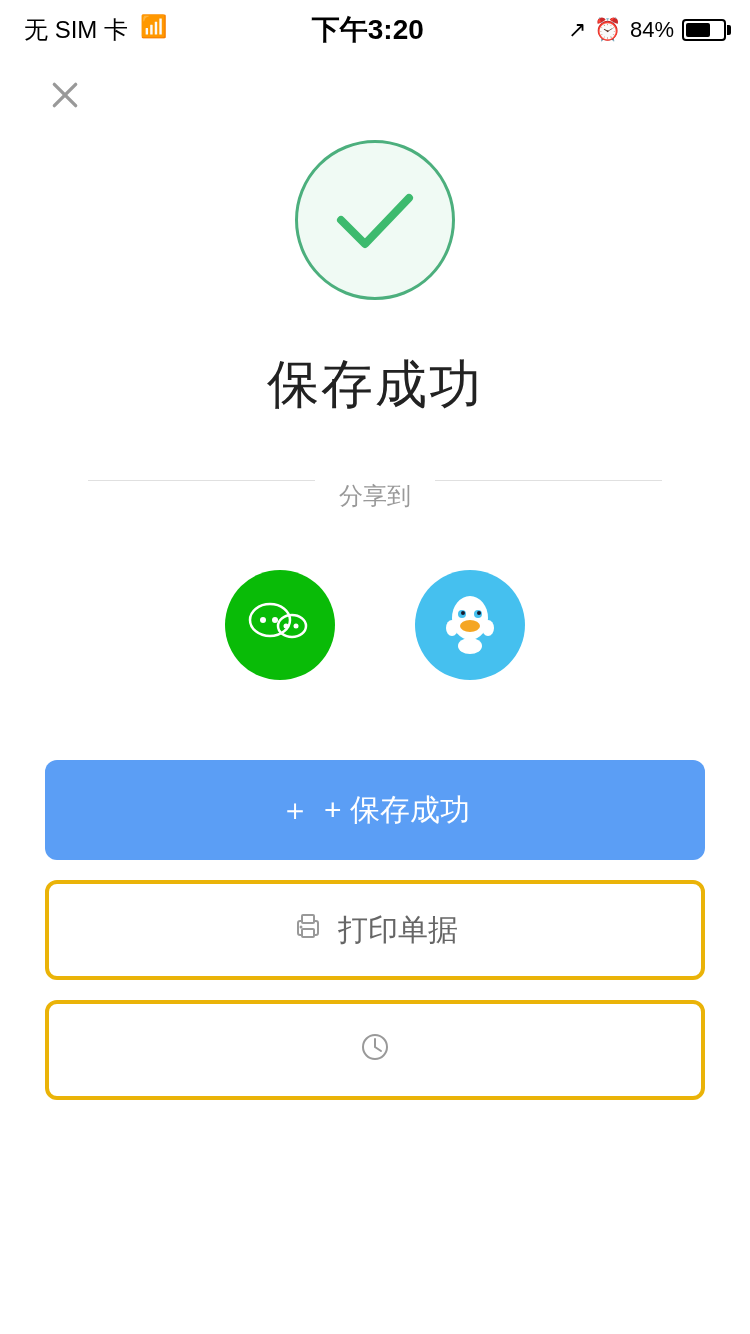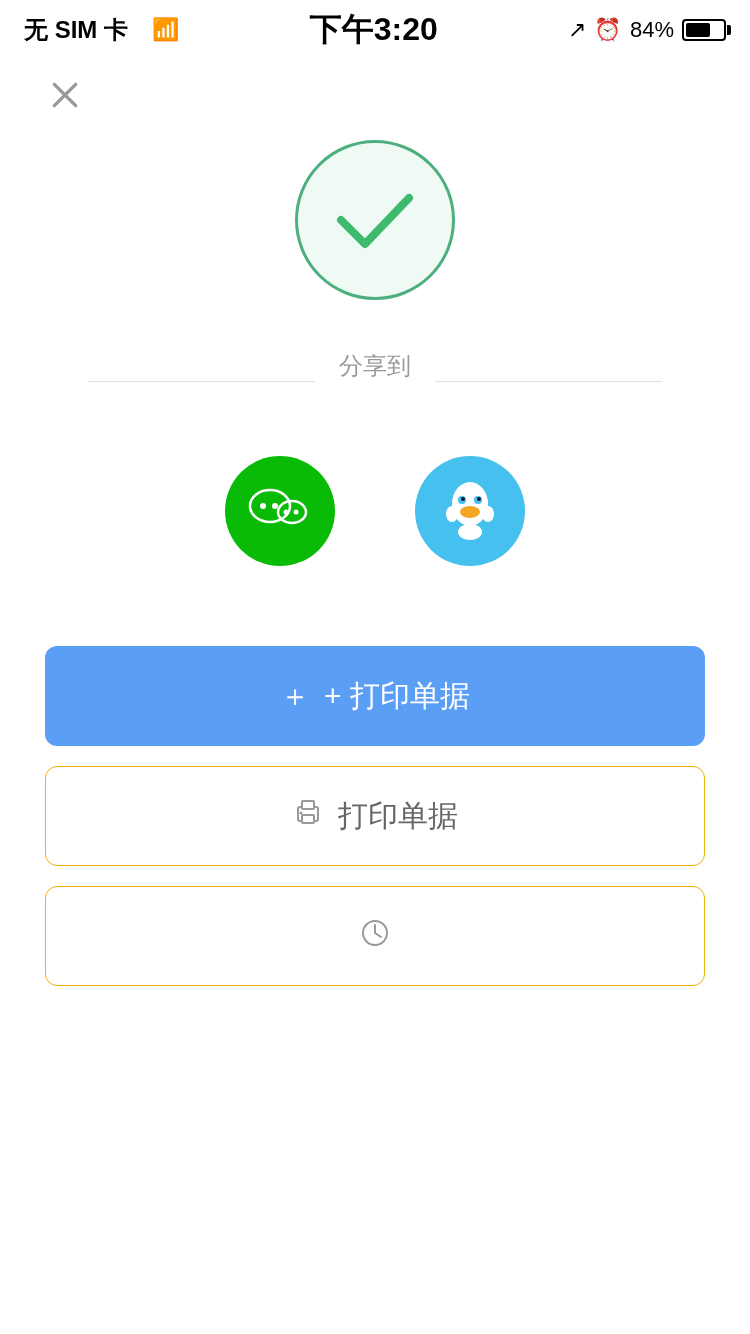--- a/index.html
+++ b/index.html
@@ -20,33 +20,32 @@
       height: 60px;
       display: flex;
       align-items: center;
       justify-content: space-between;
       padding: 0 24px;
       background: #fff;
     }
 
     .status-left {
       display: flex;
-      align-items: center;
-      gap: 24px;
+      gap: 12px;
       font-size: 24px;
       color: #000;
-      font-weight: 700;
+      font-weight: 400;
     }
 
     .wifi-icon {
       font-size: 22px;
     }
 
     .status-center {
-      font-size: 32px;
+      font-size: 28px;
       font-weight: 600;
       color: #000;
     }
 
     .status-right {
       display: flex;
       align-items: center;
       gap: 8px;
       font-size: 22px;
       color: #000;
@@ -133,23 +132,23 @@
       font-weight: 500;
       color: #222;
       margin-bottom: 60px;
       letter-spacing: 2px;
     }
 
     
     .share-divider {
       width: 100%;
       display: flex;
-      align-items: flex-end;
+      align-items: flex-start;
       padding: 0 88px;
-      margin-bottom: 74px;
+      margin-bottom: 58px;
     }
 
     .divider-line {
       flex: 1;
       height: 1px;
       background: #e0e0e0;
     }
 
     .share-label {
       padding: 0 24px;
@@ -205,21 +204,21 @@
 
     .btn-primary {
       background: #5b9ef5;
       color: #fff;
       border: none;
     }
 
     .btn-secondary {
       background: #fff;
       color: #666;
-      border: 1px solid #eab308;
+      border: 4px solid #eab308;
     }
   </style>
 </head>
 <body>
 
 <div class="status-bar">
   <div class="status-left">
     <span>无 SIM 卡</span>
     <span class="wifi-icon">📶</span>
   </div>
@@ -242,20 +241,21 @@
 </div>
 
 <div class="main-content">
 
   <div class="success-circle">
     <svg class="checkmark" viewBox="0 0 80 60" fill="none">
       <polyline points="6,30 30,54 74,8" stroke="#3dba6e" stroke-width="8" stroke-linecap="round" stroke-linejoin="round"></polyline>
     </svg>
   </div>
 
+  <div class="success-title">保存成功</div>
 
   <div class="share-divider">
     <div class="divider-line"></div>
     <span class="share-label">分享到</span>
     <div class="divider-line"></div>
   </div>
 
   <div class="share-icons">
 
     <div class="share-btn wechat-btn">
@@ -283,21 +283,21 @@
         <ellipse cx="30" cy="36" rx="10" ry="6" fill="#f5a623"></ellipse>
         <ellipse cx="30" cy="56" rx="12" ry="8" fill="white"></ellipse>
       </svg>
     </div>
   </div>
 
   <div class="action-buttons">
 
     <button class="action-btn btn-primary">
       <span>＋</span>
-      <span>+ 打印单据</span>
+      <span>+ 保存成功</span>
     </button>
 
     <button class="action-btn btn-secondary">
       <span>
         <svg width="32" height="32" viewBox="0 0 32 32" fill="none">
           <rect x="6" y="10" width="20" height="14" rx="2" stroke="#999" stroke-width="2"></rect>
           <rect x="10" y="4" width="12" height="8" rx="1" fill="white" stroke="#999" stroke-width="2"></rect>
           <rect x="10" y="18" width="12" height="8" rx="1" fill="white" stroke="#999" stroke-width="2"></rect>
           <circle cx="9" cy="16" r="1.5" fill="#999"></circle>
         </svg>

